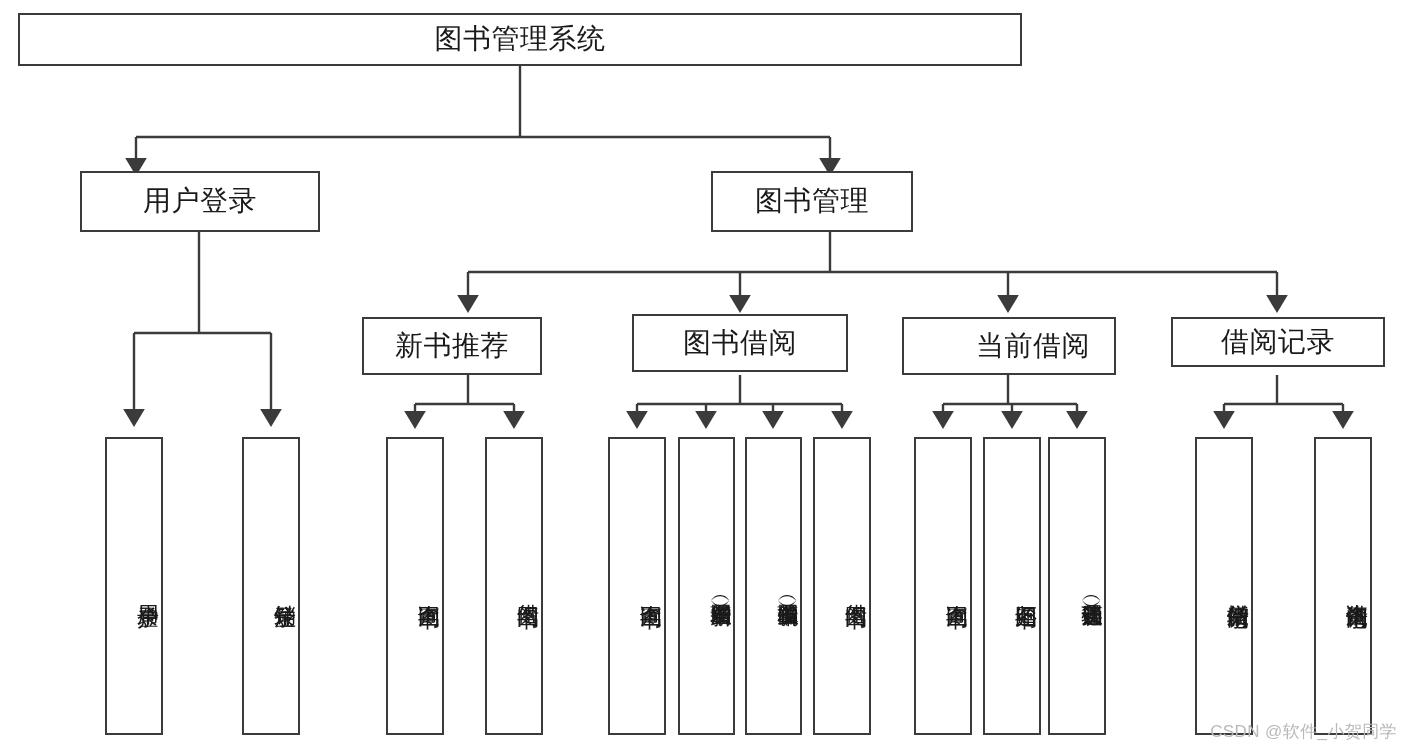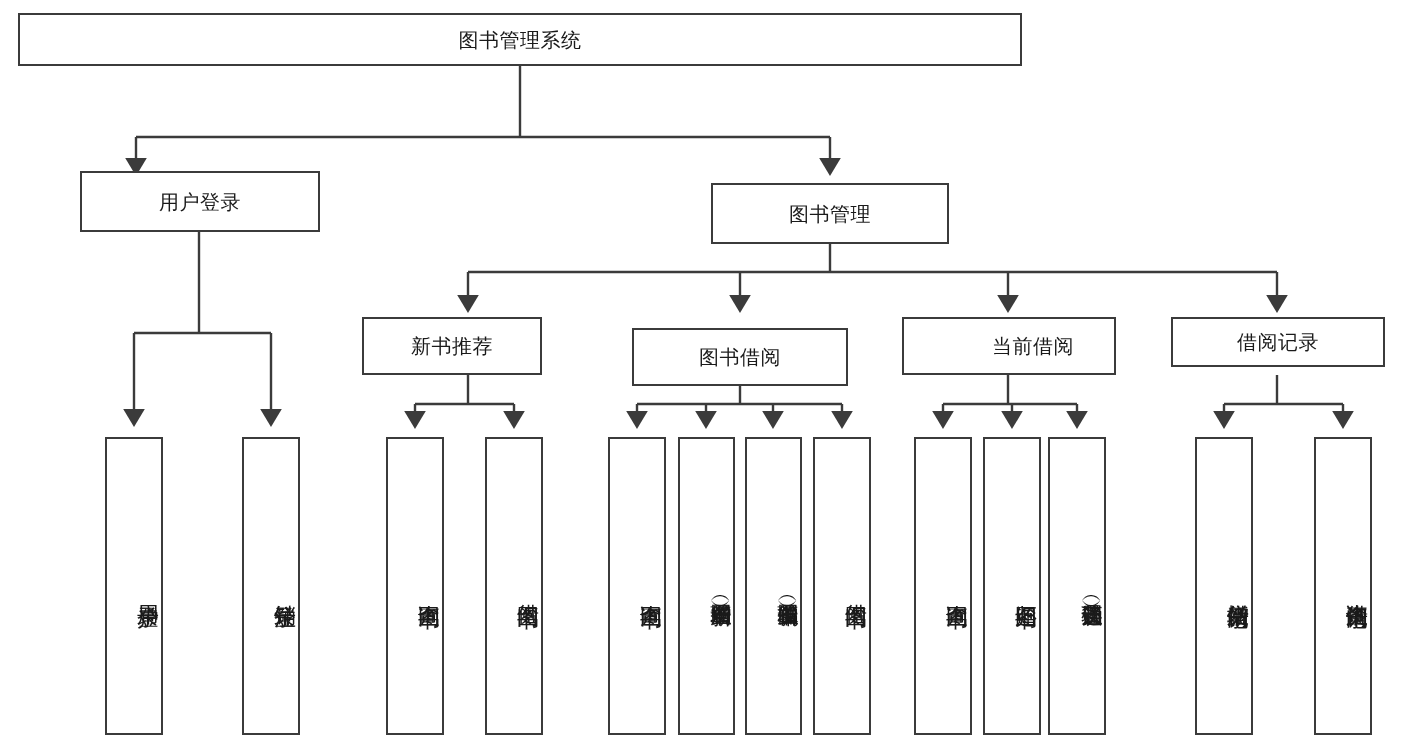--- a/index.html
+++ b/index.html
@@ -26,21 +26,21 @@
     position: absolute;
     box-sizing: border-box;
     border: 2px solid #3b3b3b;
     background: #ffffff;
     display: flex;
     align-items: center;
     justify-content: center;
     color: #1a1a1a;
   }
   .node-h {
-    font-size: 20px;
+    font-size: 28px;
     line-height: 1.1;
     letter-spacing: 0.5px;
     white-space: nowrap;
   }
   .node-v {
     writing-mode: vertical-rl;
     text-orientation: upright;
     font-size: 22px;
     line-height: 1.18;
     letter-spacing: 1px;
@@ -117,24 +117,24 @@
       <path d="M1277,375 L1277,404"></path>
       <path d="M1224,404 L1343,404"></path>
       <path d="M1224,404 L1224,414" marker-end="url(#arrowhead)"></path>
       <path d="M1343,404 L1343,414" marker-end="url(#arrowhead)"></path>
     </g>
   </svg>
 
   <div class="node-box node-h" style="left:18px; top:13px; width:1004px; height:53px;">图书管理系统</div>
 
   <div class="node-box node-h" style="left:80px; top:171px; width:240px; height:61px;">用户登录</div>
-  <div class="node-box node-h" style="left:711px; top:171px; width:238px; height:61px;margin-top:12px;">图书管理</div>
+  <div class="node-box node-h" style="left:711px; top:171px; width:202px; height:61px;">图书管理</div>
 
   <div class="node-box node-h" style="left:362px; top:317px; width:180px; height:58px;">新书推荐</div>
-  <div class="node-box node-h" style="left:632px; top:328px; width:216px; height:58px;">图书借阅</div>
+  <div class="node-box node-h" style="left:632px; top:314px; width:216px; height:58px;">图书借阅</div>
   <div class="node-box node-h" style="left:902px; top:317px; width:214px; height:58px;padding-left:48px;">当前借阅</div>
   <div class="node-box node-h" style="left:1171px; top:317px; width:214px; height:50px;">借阅记录</div>
 
   <div class="node-box node-v" style="left:105px; top:437px; width:58px; height:298px;">用户登录</div>
   <div class="node-box node-v" style="left:242px; top:437px; width:58px; height:298px;">注销登录</div>
 
   <div class="node-box node-v" style="left:386px; top:437px; width:58px; height:298px;">查询图书</div>
   <div class="node-box node-v" style="left:485px; top:437px; width:58px; height:298px;">借阅图书</div>
 
   <div class="node-box node-v" style="left:608px; top:437px; width:58px; height:298px;">查询图书</div>
@@ -142,13 +142,14 @@
   <div class="node-box node-v tall-text" style="left:745px; top:437px; width:57px; height:298px;">编辑图书（管理员）</div>
   <div class="node-box node-v" style="left:813px; top:437px; width:58px; height:298px;">借阅图书</div>
 
   <div class="node-box node-v" style="left:914px; top:437px; width:58px; height:298px;">查询图书</div>
   <div class="node-box node-v" style="left:983px; top:437px; width:58px; height:298px;">归还图书</div>
   <div class="node-box node-v tall-text" style="left:1048px; top:437px; width:58px; height:298px;">确认归还（管理员）</div>
 
   <div class="node-box node-v" style="left:1195px; top:437px; width:58px; height:298px;">新增借阅记录</div>
   <div class="node-box node-v" style="left:1314px; top:437px; width:58px; height:298px;">查询借阅记录</div>
 
+  <div class="watermark">CSDN @软件_小贺同学</div>
 </div>
 
 </body></html>

